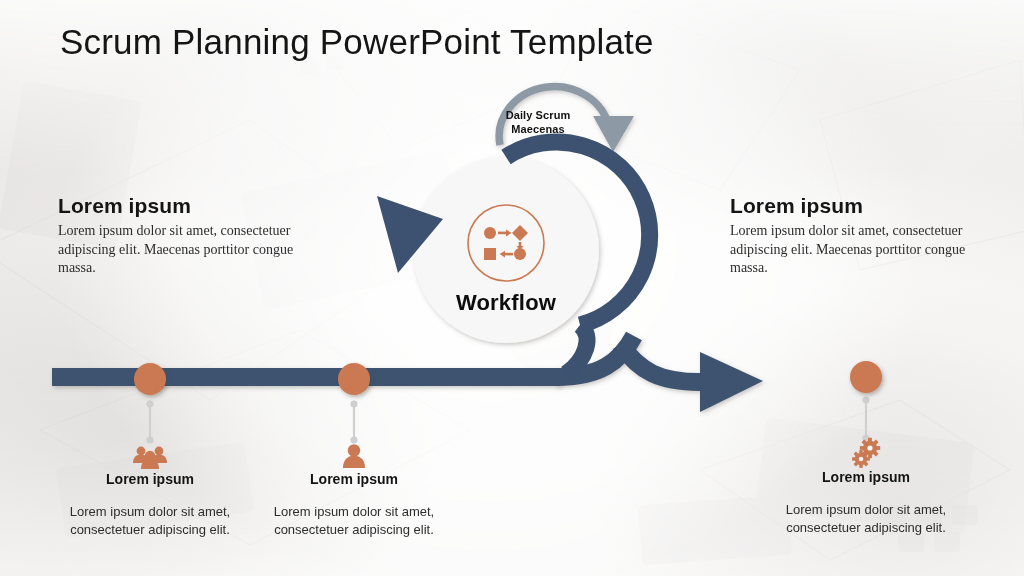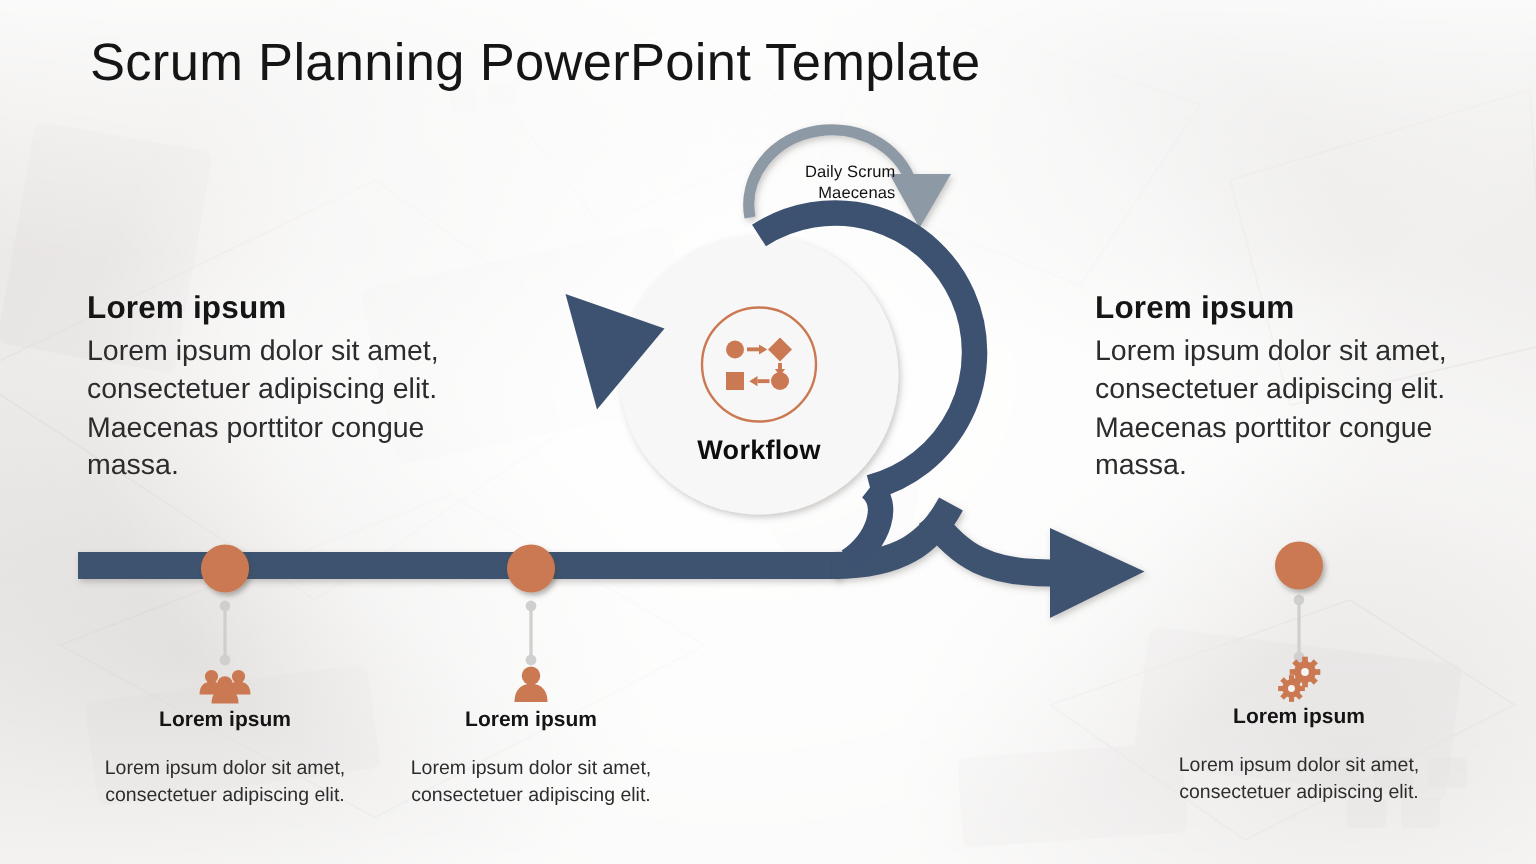--- a/index.html
+++ b/index.html
@@ -62,48 +62,49 @@
   .side-block.left  { left: 58px;  top: 194px; }
   .side-block.right { left: 730px; top: 194px; }
   .side-head {
     font-size: 21px;
     font-weight: bold;
     color: #151515;
     margin: 0 0 4px 0;
     letter-spacing: 0.1px;
   }
   .side-body {
-    font-size: 19px;
+    font-size: 14px;
     line-height: 1.33;
     color: #2c2c2c;
     margin: 0;
+    font-family: Liberation Serif, serif;
   }
 
   
   .scrum-label {
     position: absolute;
-    left: 505px;
+    left: 492px;
     top: 108px;
     width: 92px;
-    text-align: right;
+    text-align: center;
     font-size: 11px;
-    font-weight: normal;
+    font-weight: bold;
     color: #111111;
     line-height: 1.28;
     letter-spacing: 0.1px;
   }
 
   
   .workflow-label {
     position: absolute;
     left: 406px;
     top: 290px;
     width: 200px;
     text-align: center;
-    font-size: 18px;
+    font-size: 22px;
     font-weight: bold;
     color: #0d0d0d;
     letter-spacing: 0.2px;
   }
 
   
   .milestone {
     position: absolute;
     width: 212px;
     text-align: center;

